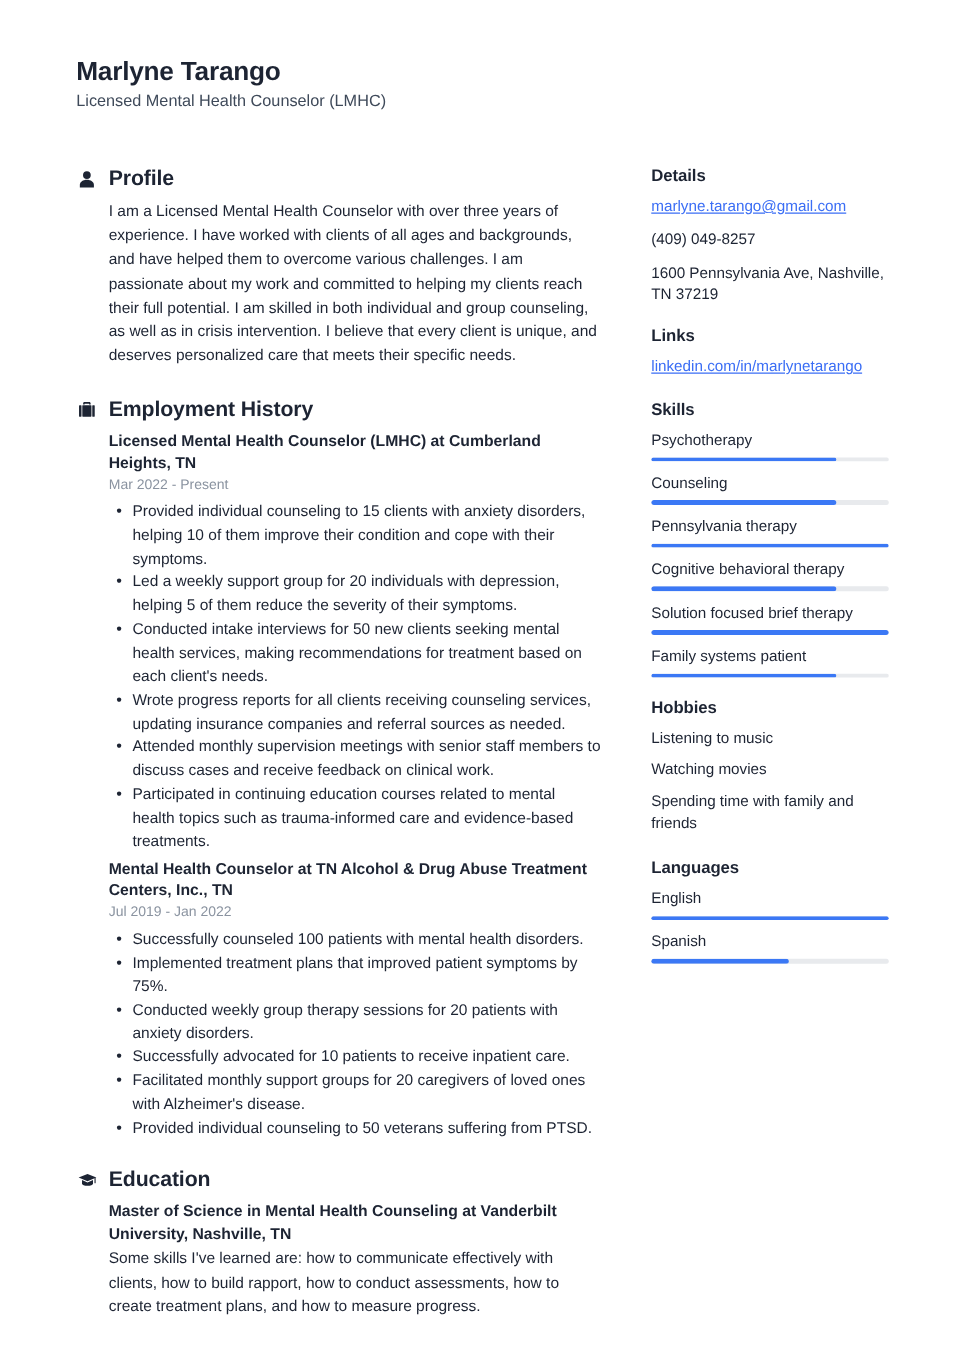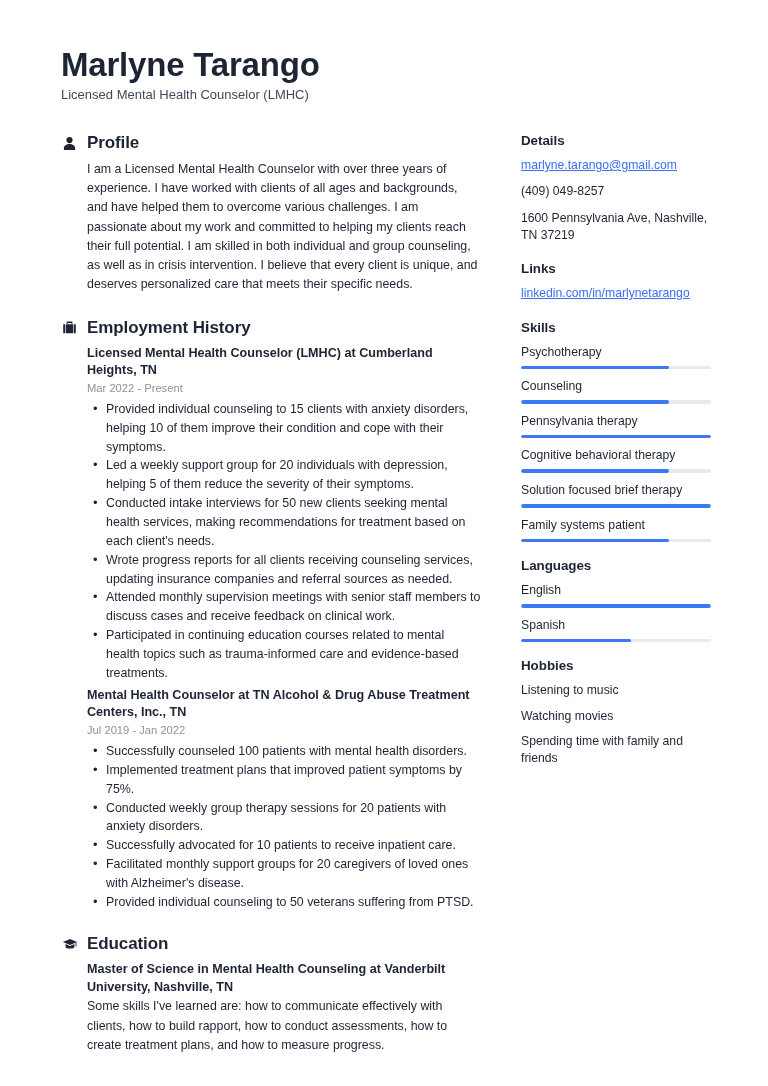--- a/index.html
+++ b/index.html
@@ -8,21 +8,21 @@
     background:#ffffff;
     font-family:"Liberation Sans", sans-serif;
     color:#1d2433;
     -webkit-font-smoothing:antialiased;
   }
   .page { position:relative; width:768px; height:1086px; background:#fff; overflow:hidden; }
 
   
   .header { position:absolute; left:61px; top:46px; }
   .name {
-    font-size:33px; font-weight:700; letter-spacing:-0.2px;
+    font-size:21px; font-weight:700; letter-spacing:-0.2px;
     color:#1d2433; line-height:1.15;
   }
   .job-title {
     font-size:13px; font-weight:400; color:#3f4a5a;
     margin-top:3px; line-height:1.3;
   }
 
   
   .main { position:absolute; left:61px; top:133px; width:420px; }
   .aside { position:absolute; left:521px; top:133px; width:192px; }
@@ -236,37 +236,37 @@
         </div>
       </div>
       <div class="bar-item">
         <div class="bar-label">Family systems patient</div>
         <div class="bar-track">
           <div class="bar-fill" style="width: 78%;"></div>
         </div>
       </div>
     </div>
 
-    <div class="aside-block" style="margin-bottom:16px;">
-      <div class="aside-title">Languages</div>
-      <div class="bar-item">
-        <div class="bar-label">English</div>
-        <div class="bar-track">
-          <div class="bar-fill" style="width: 100%;"></div>
-        </div>
-      </div>
-      <div class="bar-item">
-        <div class="bar-label">Spanish</div>
-        <div class="bar-track">
-          <div class="bar-fill" style="width: 58%;"></div>
-        </div>
-      </div>
-    </div>
-
     <div class="aside-block">
       <div class="aside-title">Hobbies</div>
       <div class="hobby-line">Listening to music</div>
       <div class="hobby-line">Watching movies</div>
       <div class="hobby-line">Spending time with family and friends</div>
     </div>
 
+    <div class="aside-block" style="margin-bottom:16px;">
+      <div class="aside-title">Languages</div>
+      <div class="bar-item">
+        <div class="bar-label">English</div>
+        <div class="bar-track">
+          <div class="bar-fill" style="width: 100%;"></div>
+        </div>
+      </div>
+      <div class="bar-item">
+        <div class="bar-label">Spanish</div>
+        <div class="bar-track">
+          <div class="bar-fill" style="width: 58%;"></div>
+        </div>
+      </div>
+    </div>
+
   </div>
 </div>
 
 </body></html>

